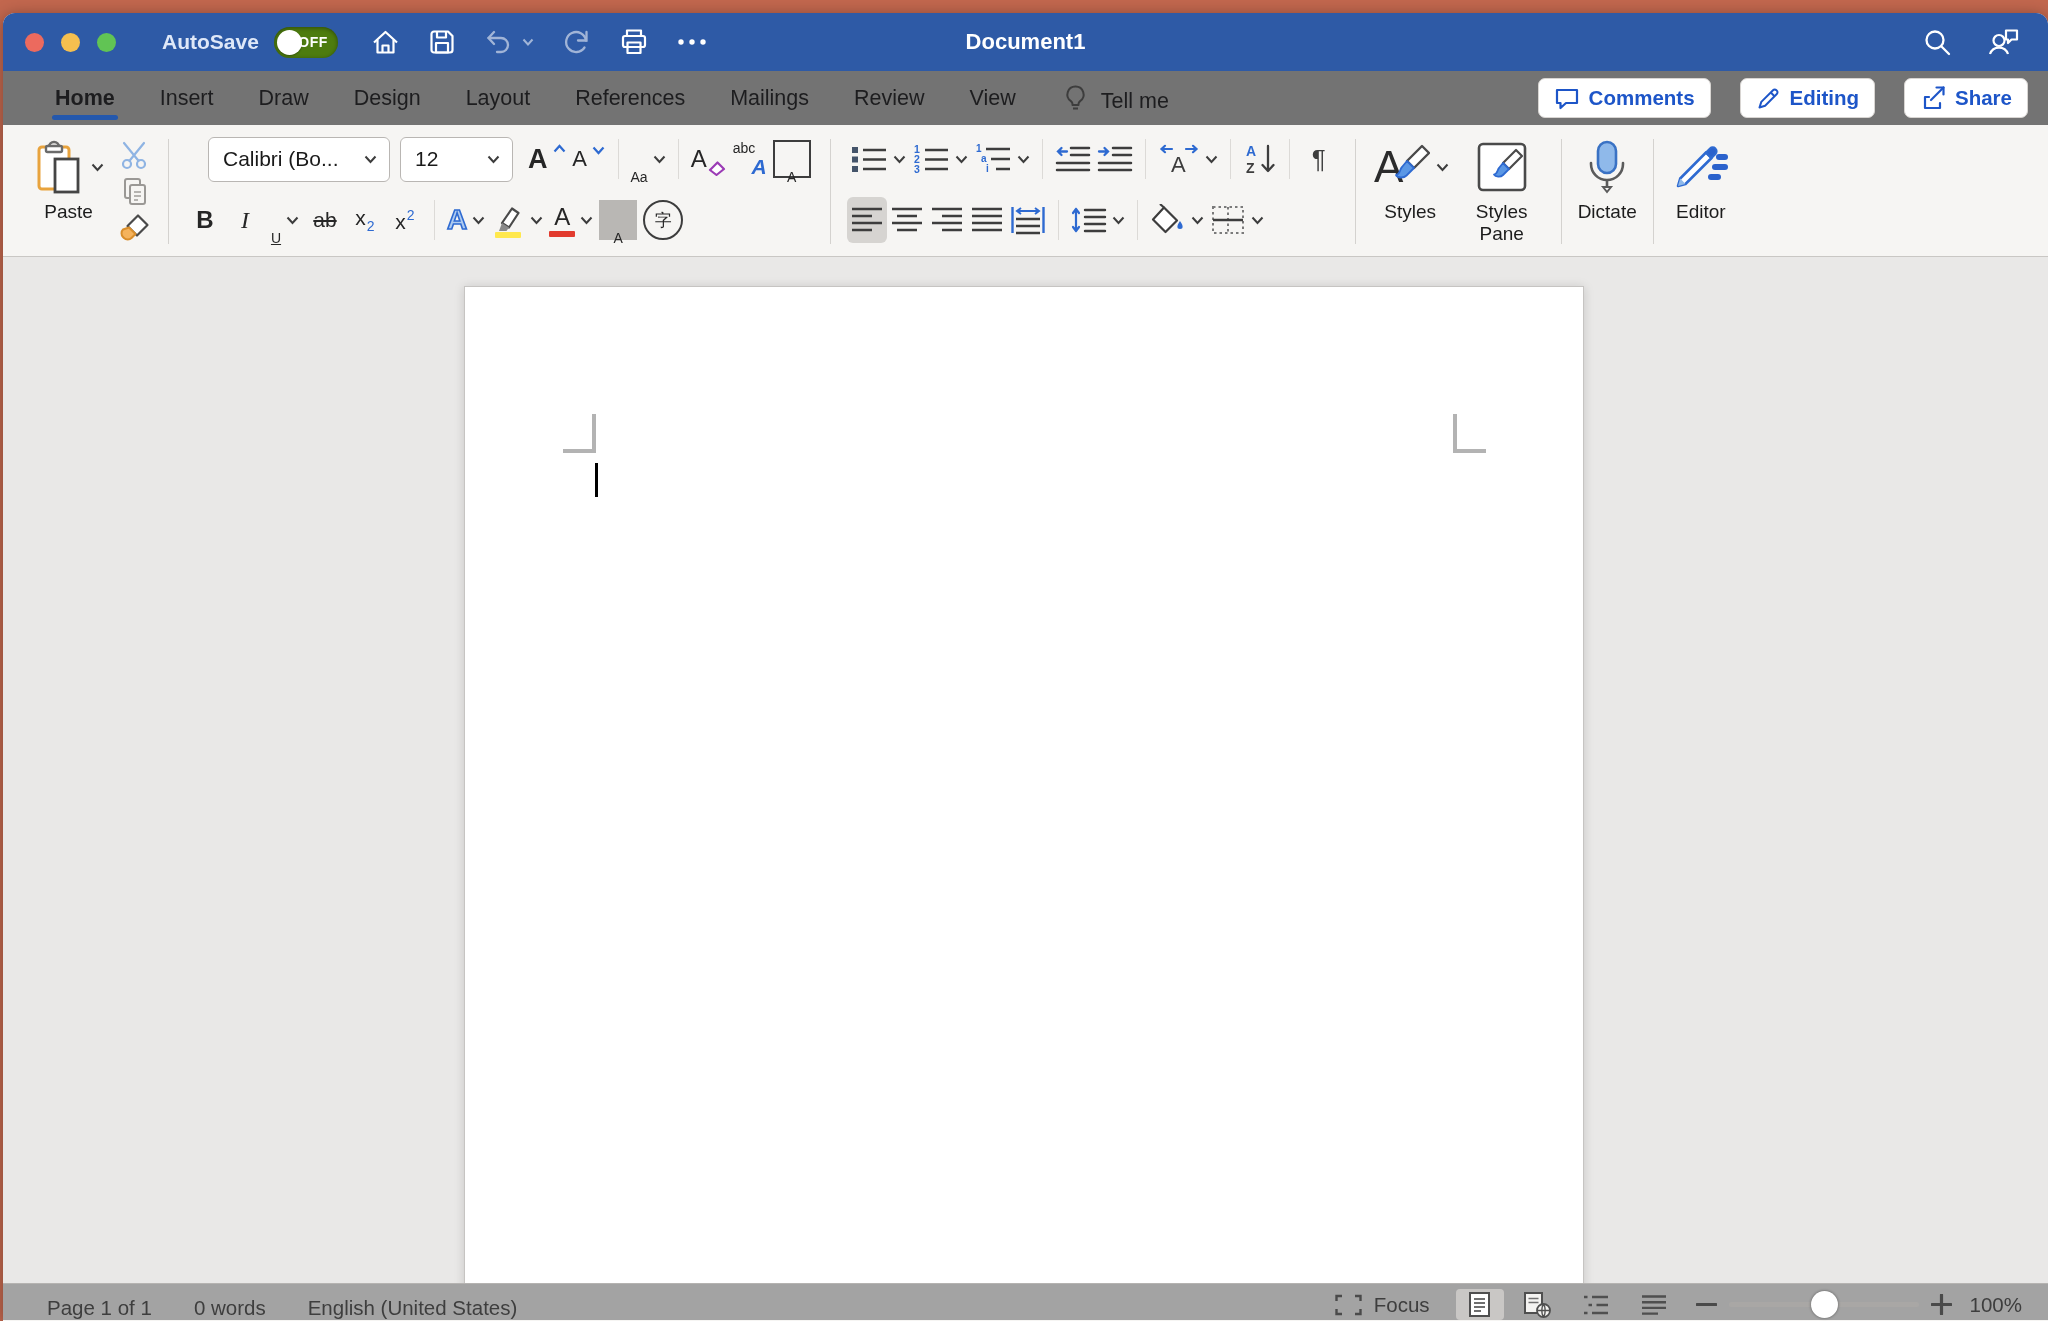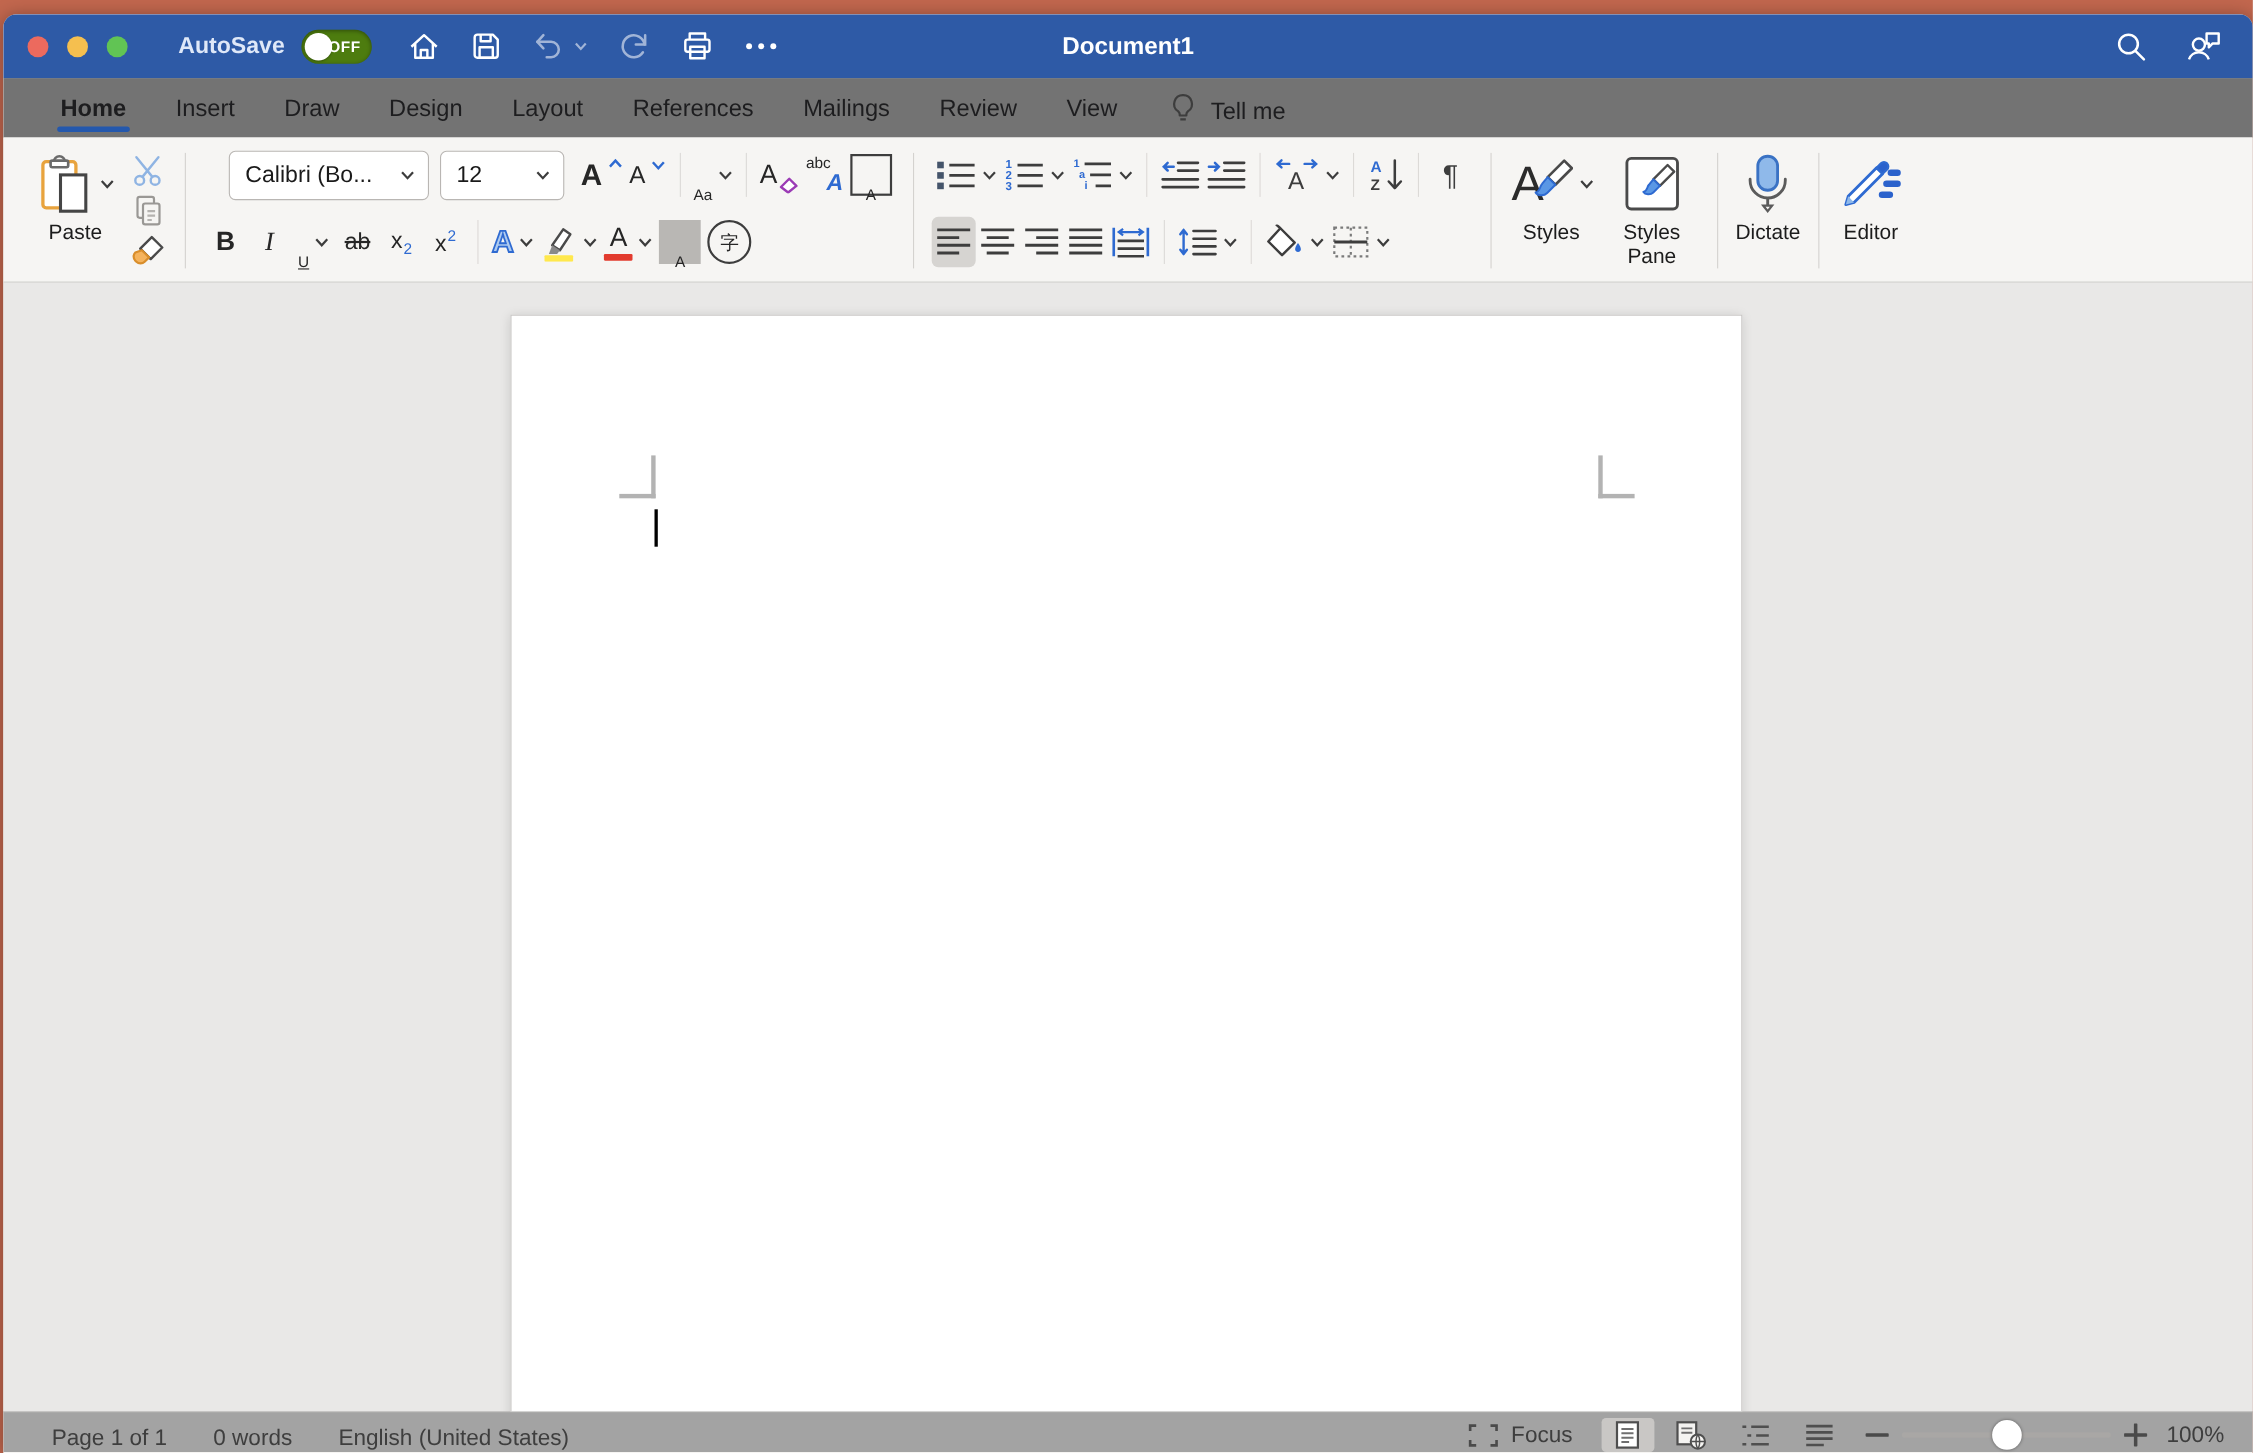--- a/index.html
+++ b/index.html
@@ -199,20 +199,43 @@
     <div class="tab">
         <span class="tab-label">View</span>
       </div>
     <div class="tellme">
       <svg width="29" height="31" viewBox="0 0 29 31" fill="none" stroke="#3d3d3d" stroke-width="2" stroke-linejoin="round">
           <path d="M14.5 3.5a8 8 0 0 1 4.6 14.6c-1 .8-1.6 1.8-1.6 3v.9h-6v-.9c0-1.2-.6-2.2-1.6-3A8 8 0 0 1 14.5 3.5z"></path>
           <path d="M12 25.5h5"></path>
         </svg>
       <span>Tell me</span>
     </div>
+    <div class="hdr-actions">
+      <div class="hbtn">
+        <svg width="26" height="25" viewBox="0 0 26 25" fill="none" stroke="#1d55c8" stroke-width="2.2" stroke-linejoin="round">
+            <path d="M3 4h20v13H12l-5.5 5v-5H3z"></path>
+          </svg>
+        <span>Comments</span>
+      </div>
+      <div class="hbtn">
+        <svg width="25" height="25" viewBox="0 0 25 25" fill="none" stroke="#1d55c8" stroke-width="2" stroke-linejoin="round">
+            <path d="M3.5 21.5l1.8-5.6L17 4.2a2.4 2.4 0 0 1 3.4 0l.4.4a2.4 2.4 0 0 1 0 3.4L9.1 19.7z"></path>
+            <path d="M14.8 6.5l3.7 3.7"></path>
+          </svg>
+        <span>Editing</span>
+      </div>
+      <div class="hbtn">
+        <svg width="26" height="26" viewBox="0 0 26 26" fill="none" stroke="#1d55c8" stroke-width="2.2" stroke-linecap="round" stroke-linejoin="round">
+            <path d="M9 12H5v11h15v-5"></path>
+            <path d="M11 15 23.5 2.5"></path>
+            <path d="M16.5 2.5h7v7"></path>
+          </svg>
+        <span>Share</span>
+      </div>
+    </div>
   </div>
 
   <div class="ribbon">
 
     <div class="bigbtn">
       <div class="iconrow">
         <svg width="52" height="56" viewBox="0 0 52 56">
             <rect x="6" y="8" width="30" height="42" rx="3" fill="#fff" stroke="#e8a33d" stroke-width="3"></rect>
             <path d="M16 8a5 5 0 0 1 10 0" fill="none" stroke="#6b6b6b" stroke-width="2.4"></path>
             <rect x="13" y="7" width="16" height="6" rx="1.5" fill="#fff" stroke="#6b6b6b" stroke-width="2.4"></rect>

